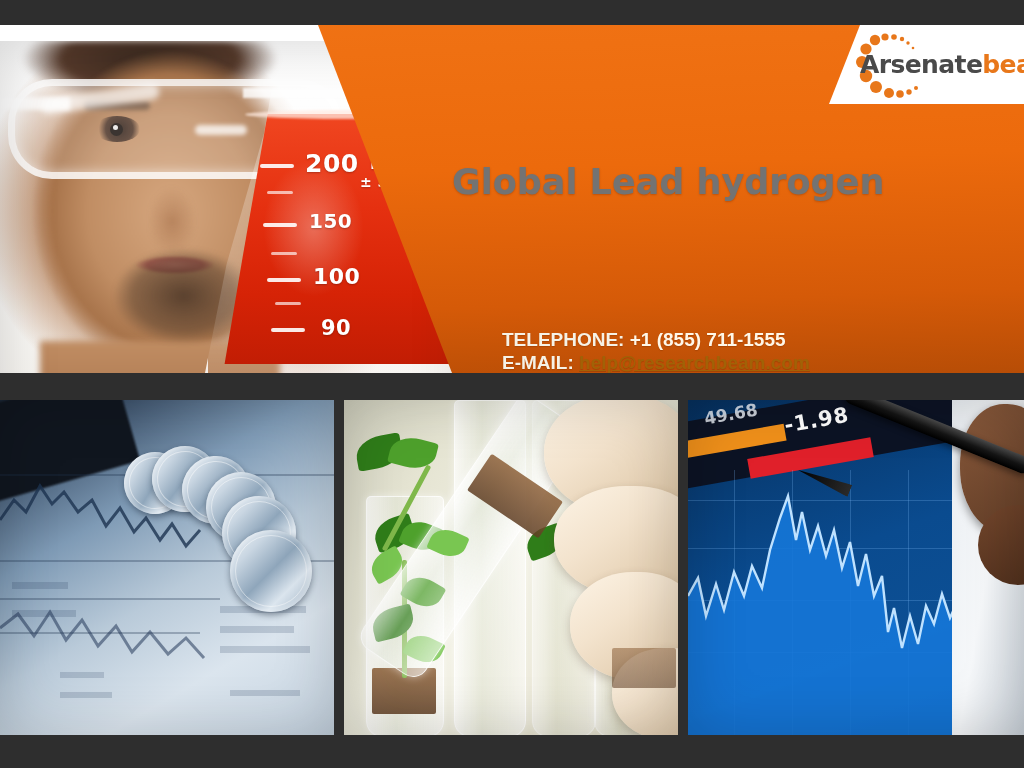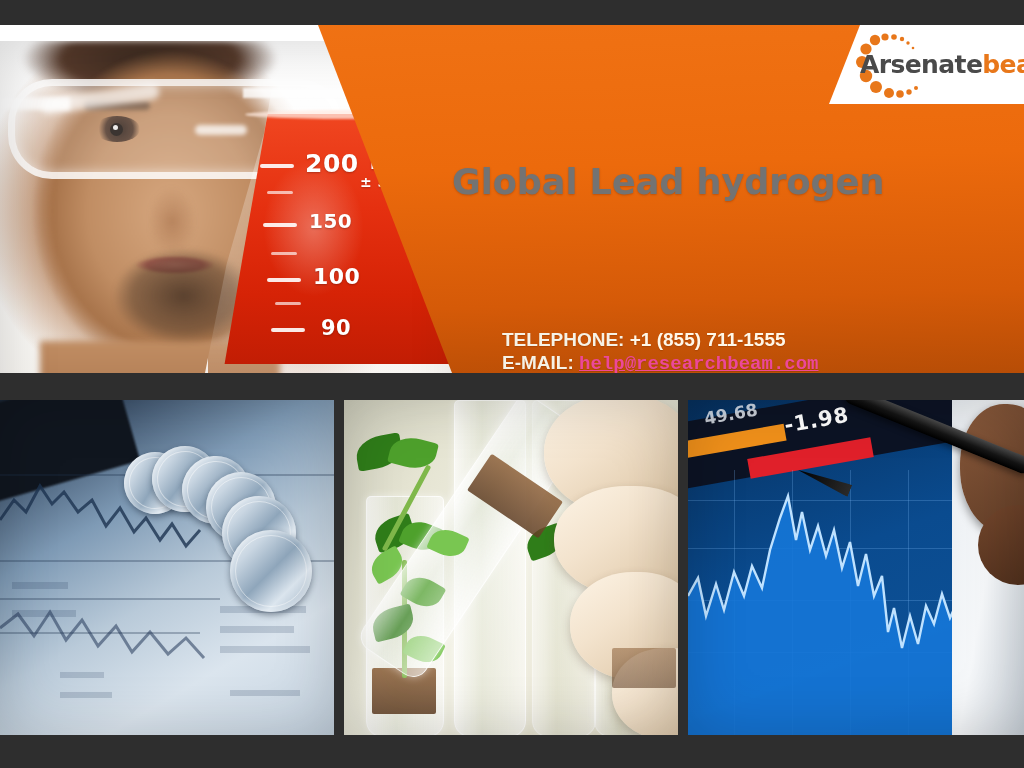--- a/index.html
+++ b/index.html
@@ -83,21 +83,21 @@
   
   .title{position:absolute;left:452px;top:133px;width:470px;color:#737373;
     font-size:35px;font-weight:bold;line-height:48px;letter-spacing:0px;
     text-shadow:0 1px 2px rgba(120,45,0,.35);font-family:"DejaVu Sans",sans-serif;}
 
   
   .contact{position:absolute;left:486px;top:303px;color:#f6f2e6;
     font-size:19px;font-weight:bold;line-height:23px;font-family:"Liberation Sans",sans-serif;
     text-shadow:0 1px 1px rgba(120,45,0,.35);margin-left:16px;}
   .contact .val{color:#fff7e8;font-weight:bold;}
-  .email-link{color:#ec4899;text-decoration:underline;font-weight:bold;font-family:Liberation Mono, monospace;}
+  .email-link{color:#a16207;text-decoration:underline;font-weight:bold;}
 
   
   .strip{position:absolute;left:0;top:400px;width:1024px;height:335px;}
   .tile{position:absolute;top:0;height:335px;overflow:hidden;}
   .t1{left:0;width:334px;}
   .t2{left:344px;width:334px;}
   .t3{left:688px;width:336px;}
 
   
   .fin-bg{position:absolute;inset:0;

